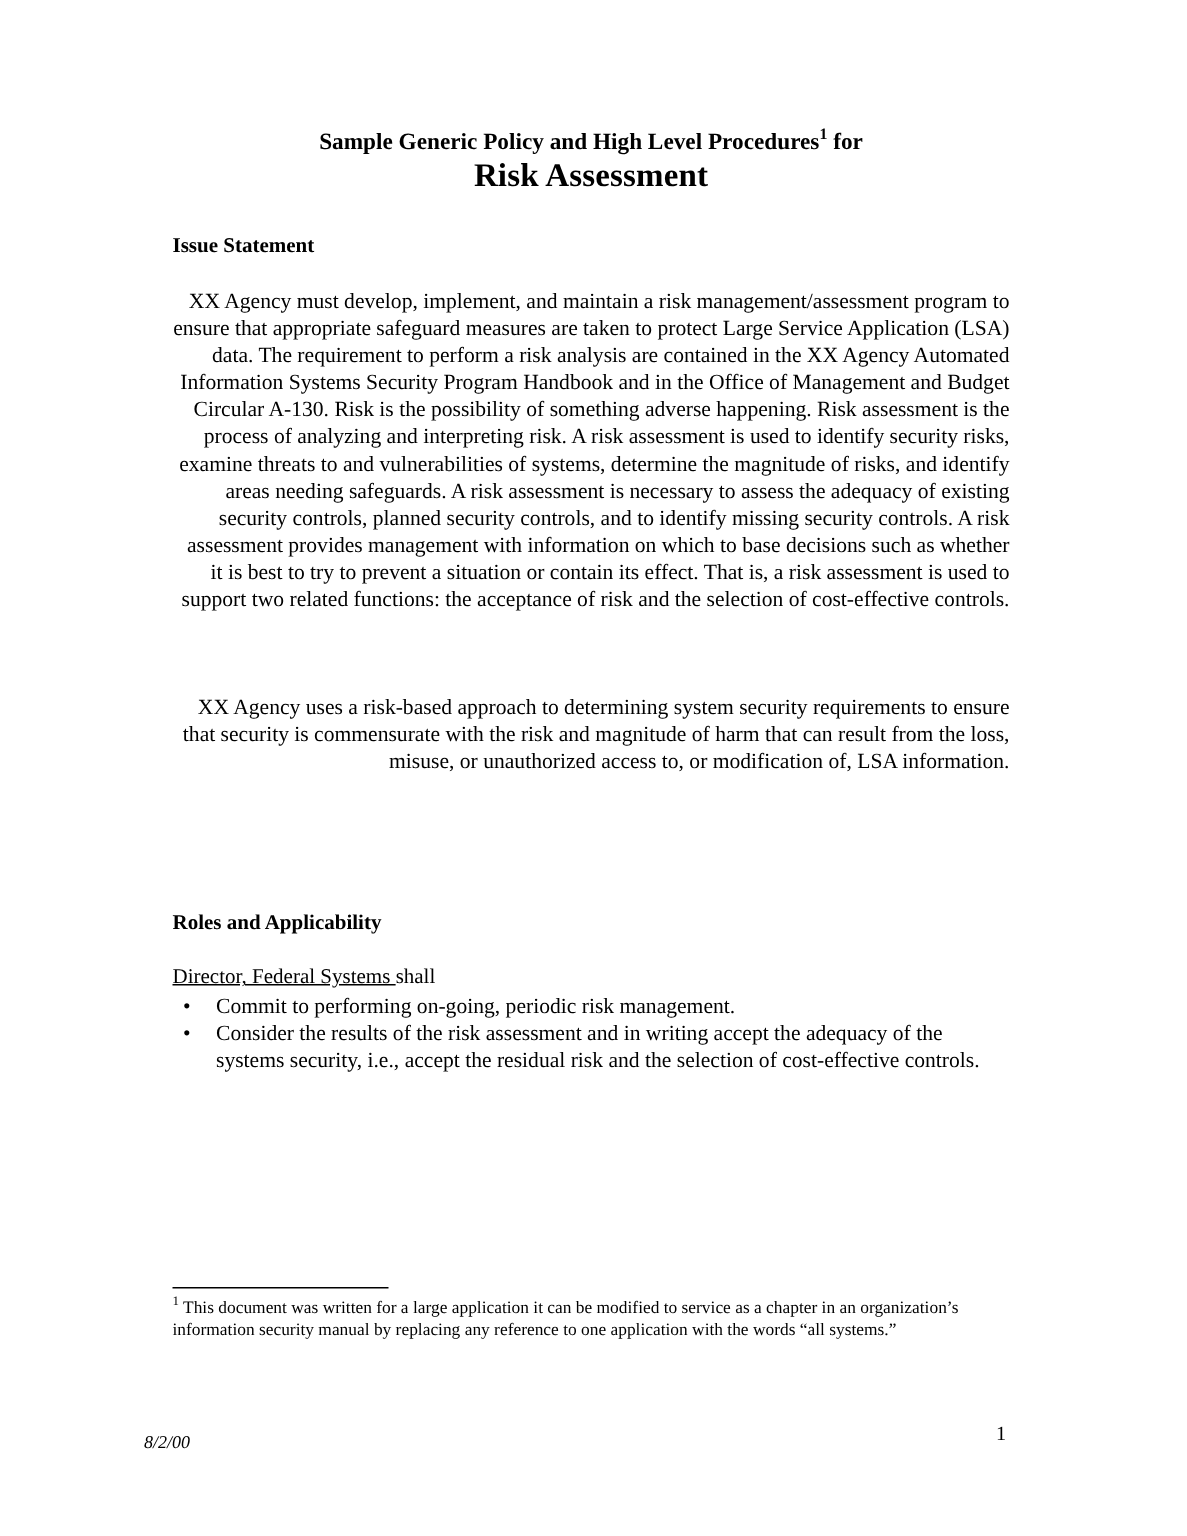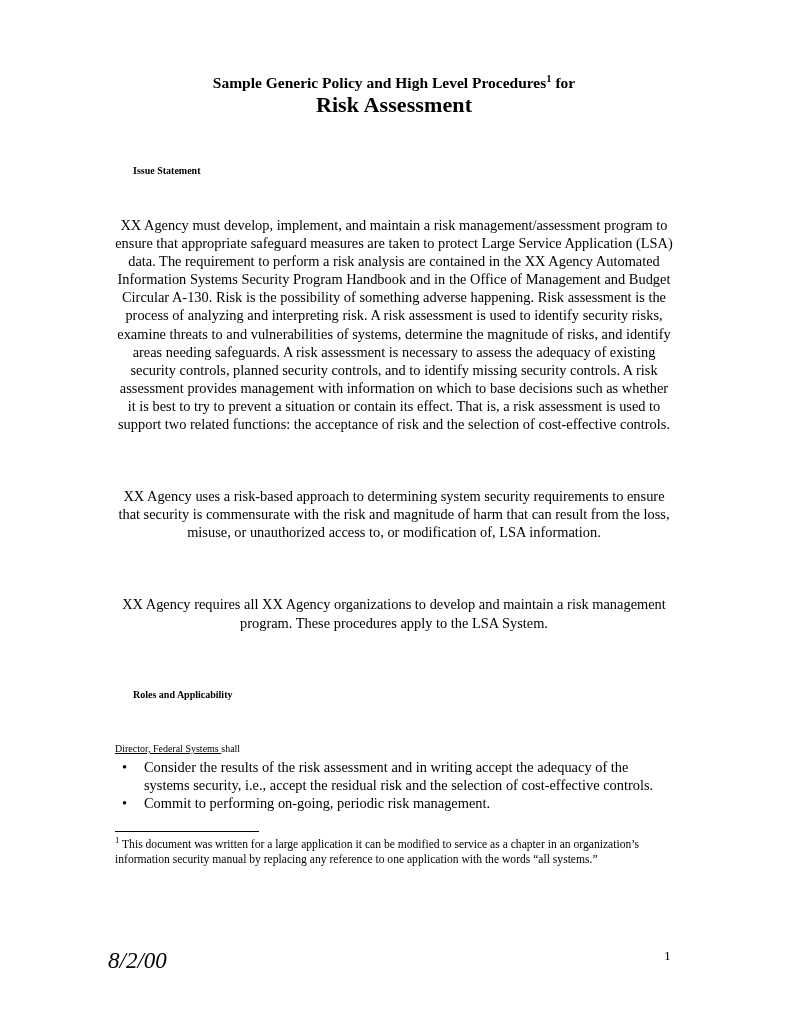--- a/index.html
+++ b/index.html
@@ -18,21 +18,21 @@
     width: 791px;
     height: 1024px;
     margin: 0 auto;
     background: #ffffff;
     overflow: hidden;
     box-sizing: border-box;
   }
   .content {
     position: absolute;
     left: 115px;
-    top: 72px;
+    top: 84px;
     width: 558px;
   }
 
   
   .doc-title {
     text-align: center;
     font-weight: bold;
     font-size: 15.5px;
     line-height: 21px;
     margin: 0;
@@ -47,42 +47,42 @@
     font-weight: bold;
     font-size: 22px;
     line-height: 24px;
     margin: 0 0 0 0;
     letter-spacing: 0.1px;
   }
 
   
   .section-heading {
     font-weight: bold;
-    font-size: 10px;
+    font-size: 14px;
     line-height: 18px;
-    margin: 18px;
+    margin: 0;
   }
 
   
   .body-par {
     font-size: 14.4px;
     line-height: 18.1px;
     margin: 0;
-    text-align: center;
+    text-align: right;
   }
 
   
   .sp-title-to-issue { height: 27px; }
   .sp-head-to-par    { height: 18px; }
   .sp-par-to-head    { height: 36px; }
   .sp-roles-to-lead  { height: 18px; }
 
   
   .roles-lead {
-    font-size: 10px;
+    font-size: 14px;
     line-height: 18.1px;
     margin: 0;
   }
   .roles-lead .underlined {
     text-decoration: underline;
   }
 
   
   ul.bullets {
     list-style: none;
@@ -102,21 +102,21 @@
     left: 7px;
     top: 0;
     font-size: 14.4px;
     line-height: 18.1px;
   }
 
   
   .footnote-area {
     position: absolute;
     left: 115px;
-    top: 831px;
+    top: 858px;
     width: 558px;
   }
   .footnote-rule {
     width: 144px;
     height: 0;
     border-top: 1px solid #000000;
     margin: 0 0 5px 0;
   }
   .footnote-text {
     font-size: 11.6px;
@@ -126,24 +126,24 @@
   }
   .footnote-text sup {
     font-size: 0.75em;
     vertical-align: super;
     line-height: 0;
   }
 
   
   .footer-date {
     position: absolute;
-    left: 108px;
+    left: 96px;
     top: 950px;
     font-style: italic;
-    font-size: 23px;
+    font-size: 12px;
     line-height: 22px;
   }
   .footer-pageno {
     position: absolute;
     left: 664px;
     top: 947px;
     font-size: 13.5px;
     line-height: 18px;
   }
 </style>
@@ -166,31 +166,30 @@
     <p class="body-par">XX Agency must develop, implement, and maintain a risk management/assessment program to ensure that appropriate safeguard measures are taken to protect Large Service Application (LSA) data. The requirement to perform a risk analysis are contained in the XX Agency Automated Information Systems Security Program Handbook and in the Office of Management and Budget Circular A-130. Risk is the possibility of something adverse happening.  Risk assessment is the process of analyzing and interpreting risk.   A risk assessment is used to identify security risks, examine threats to and vulnerabilities of systems, determine the magnitude of risks, and identify areas needing safeguards.  A risk assessment is necessary to assess the adequacy of existing security controls, planned security controls, and to identify missing security controls.  A risk assessment provides management with information on which to base decisions such as whether it is best to try to prevent a situation or contain its effect.  That is, a risk assessment is used to support two related functions: the acceptance of risk and the selection of cost-effective controls.</p>
 
     <div class="sp-par-to-head"></div>
 
     <div class="sp-head-to-par"></div>
     <p class="body-par">XX Agency uses a risk-based approach to determining system security requirements to ensure that security is commensurate with the risk and magnitude of harm that can result from the loss, misuse, or unauthorized access to, or modification of, LSA information.</p>
 
     <div class="sp-par-to-head"></div>
 
     <div class="sp-head-to-par"></div>
-    <p class="body-par">XX Agency requires all XX Agency organizations to develop and maintain a risk management program.  These procedures apply to the LSA System.</p>
 
     <div class="sp-par-to-head"></div>
 
     <h2 class="section-heading">Roles and Applicability</h2>
     <div class="sp-roles-to-lead"></div>
     <p class="roles-lead"><span class="underlined">Director, Federal Systems </span><span>shall</span></p>
 
     <ul class="bullets">
+      <li>Commit to performing on-going, periodic risk management.</li>
       <li>Consider the results of the risk assessment and in writing accept the adequacy of the systems security, i.e., accept the residual risk and the selection of cost-effective controls.</li>
-      <li>Commit to performing on-going, periodic risk management.</li>
     </ul>
 
   </div>
 
   <div class="footnote-area">
     <div class="footnote-rule"></div>
     <p class="footnote-text"><sup>1</sup><span> This document was written for a large application it can be modified to service as a chapter in an organization’s information security manual by replacing any reference to one application with the words “all systems.”</span></p>
   </div>
 
   <div class="footer-date">8/2/00</div>

